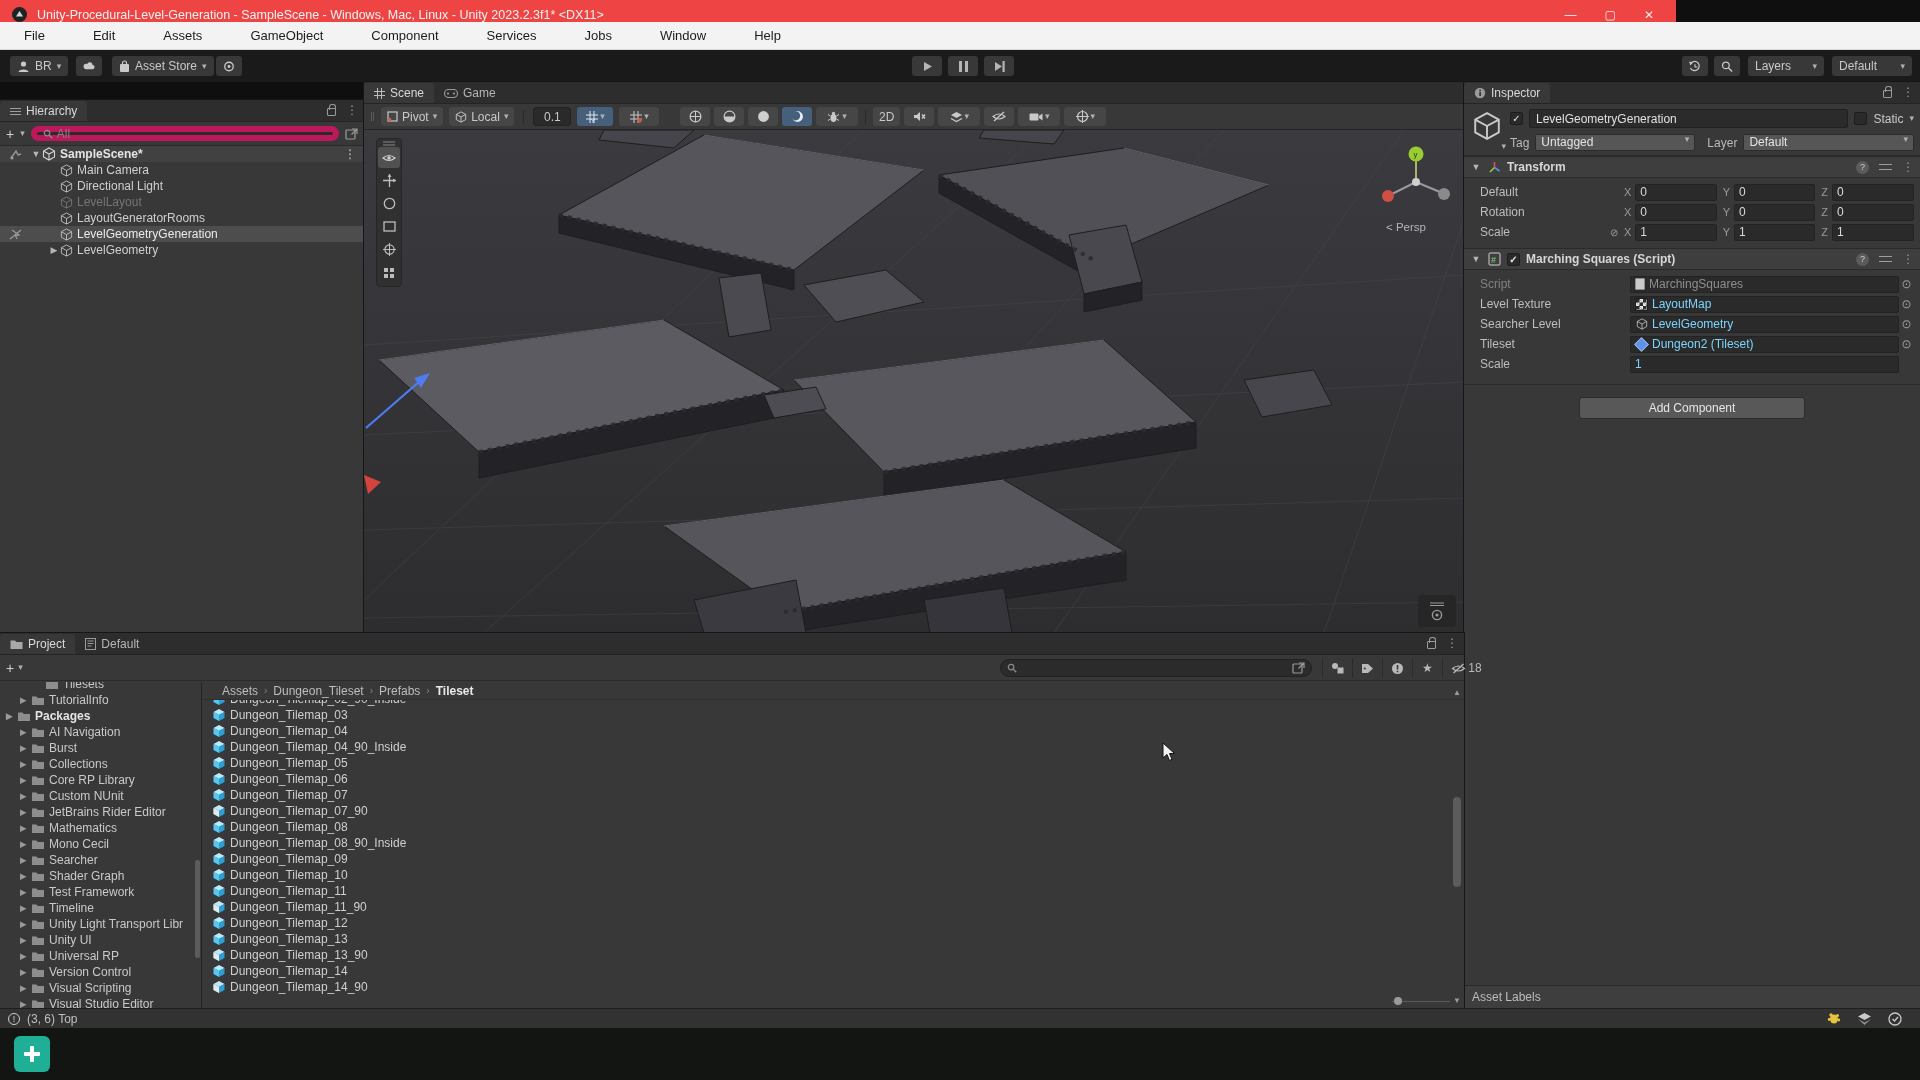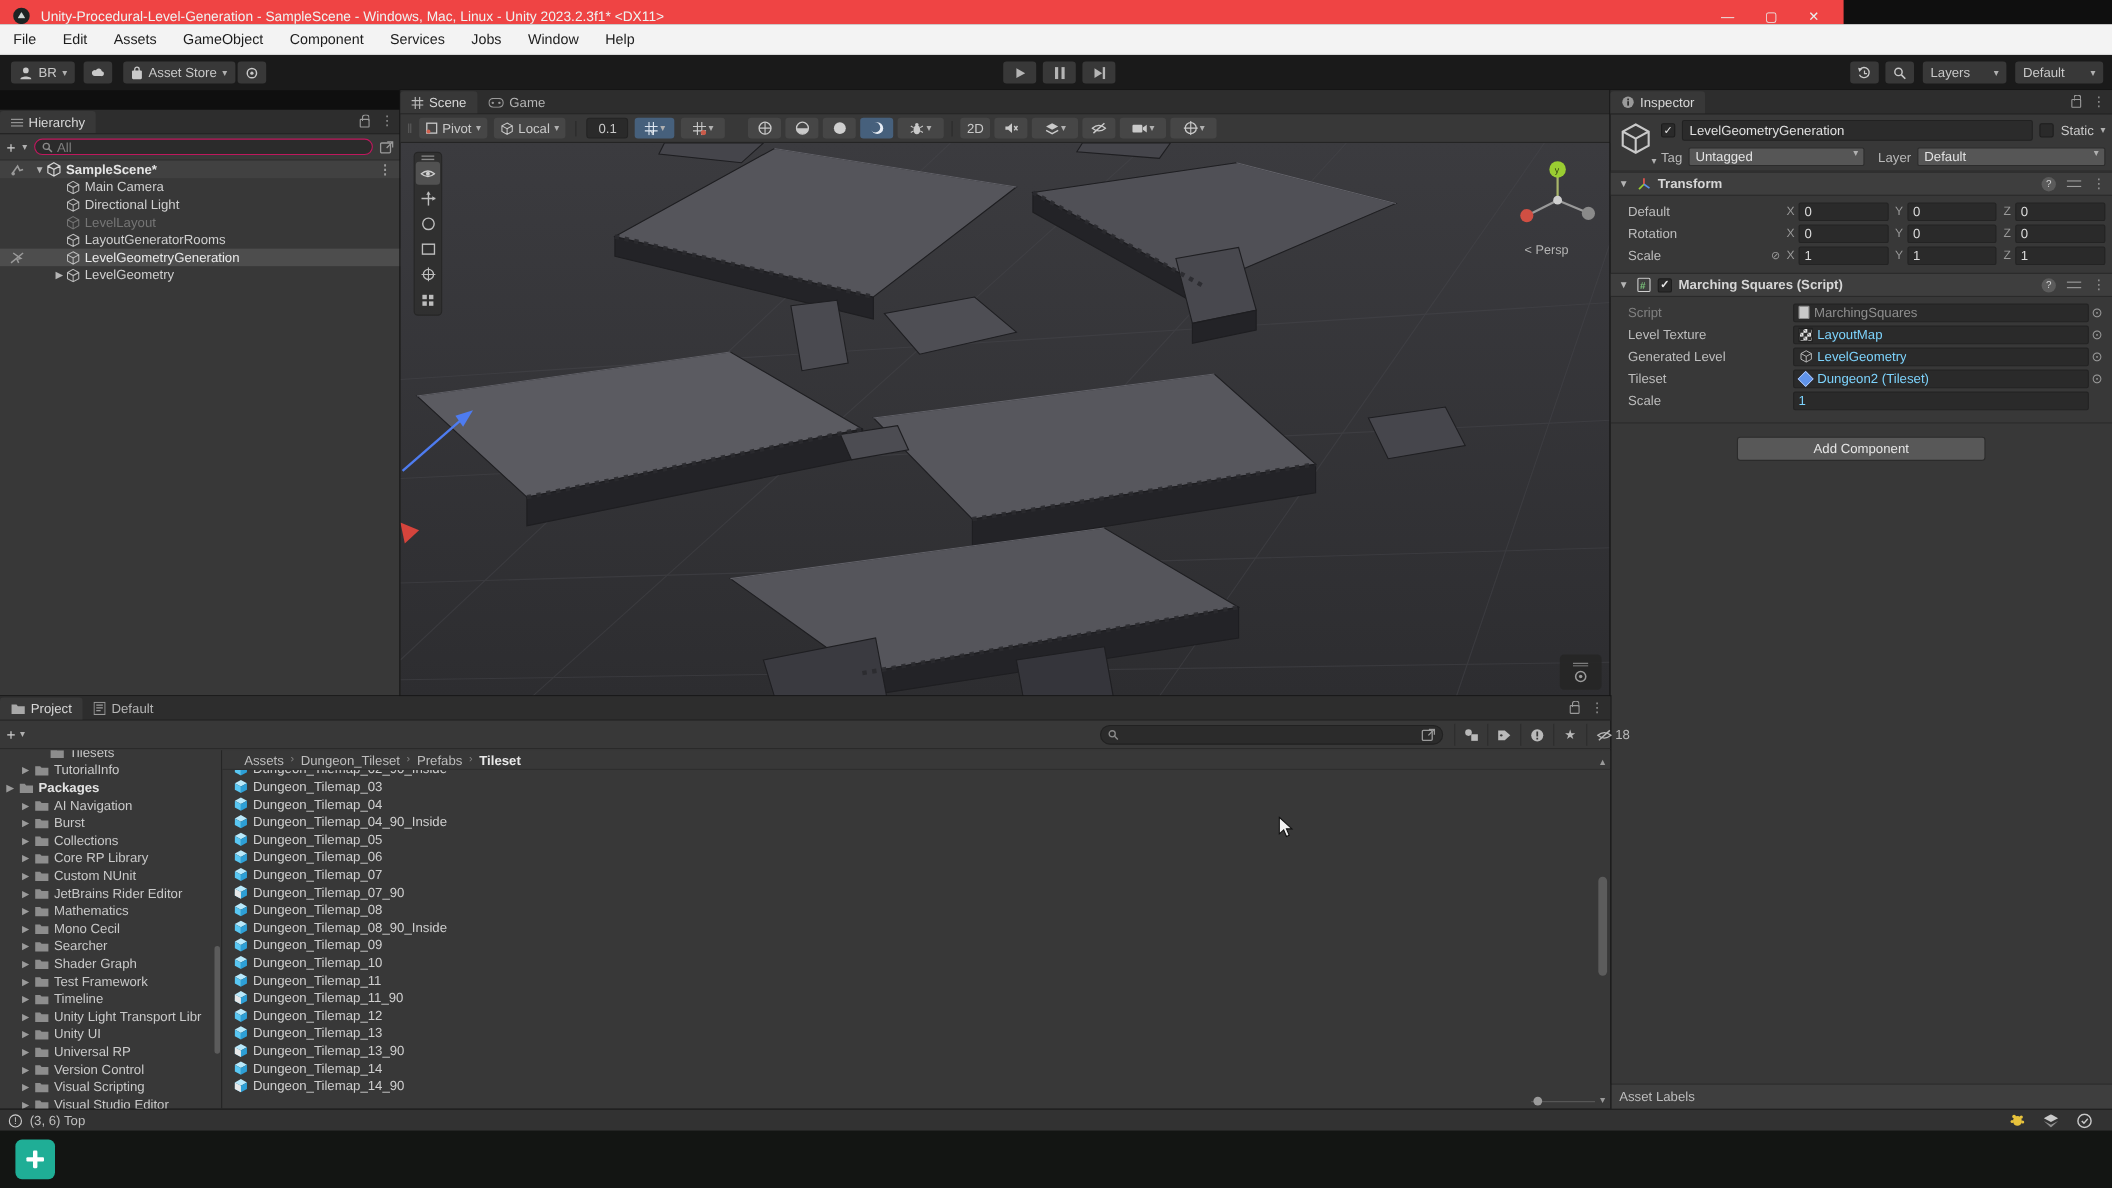--- a/index.html
+++ b/index.html
@@ -6,39 +6,39 @@
   html,body{width:1920px;height:1080px;overflow:hidden}
   body{position:relative;background:#0f0f0f;font-family:"Liberation Sans",sans-serif;font-size:12px;color:#c8c8c8}
   .abs{position:absolute}
   
   .titlebar{position:absolute;left:0;top:0;width:1676px;height:22px;background:#ef4444;display:flex;align-items:flex-end;color:#eef3f2;font-size:12.5px}
   .unity-badge{width:15px;height:15px;border-radius:50%;background:#1d2424;margin:0 10px 0 12px;position:relative}
   .unity-badge::after{content:"";position:absolute;left:4px;top:4px;width:7px;height:7px;background:#cfd6d4;clip-path:polygon(50% 0,100% 80%,0 80%)}
   .winbtns{margin-left:auto;display:flex;gap:28px;padding-right:22px;color:#e9efee;font-size:12px}
   .winbtns span{cursor:default}
   .menubar{position:absolute;left:0;top:22px;width:1920px;height:28px;background:#f3f3f3;border-bottom:1px solid #d8d8d8;display:flex;align-items:center;color:#1c1c1c;font-size:13px}
-  .menubar .mi{padding:0 12px;height:100%;display:flex;align-items:center}
+  .menubar .mi{padding:0 24px;height:100%;display:flex;align-items:center}
   .apptoolbar{position:absolute;left:0;top:50px;width:1920px;height:32px;background:#1a1a1a}
   .tbtn{position:absolute;top:6px;height:20px;background:#383838;border-radius:3px;display:flex;align-items:center;gap:5px;padding:0 7px;color:#c9c9c9;font-size:12px}
   .caret{font-size:9px;color:#b0b0b0;line-height:1}
   .playbtn{position:absolute;top:6px;width:30px;height:20px;background:#383838;border-radius:3px;display:flex;align-items:center;justify-content:center}
   
   .panel{position:absolute;background:#383838;outline:1px solid #161616}
   .tabstrip{height:22px;background:#2d2d2d;display:flex;align-items:flex-end;position:relative;border-bottom:1px solid #242424}
   .tab{height:20px;display:flex;align-items:center;gap:5px;padding:0 10px;font-size:12px;color:#b5b5b5;background:transparent;border-radius:3px 3px 0 0}
   .tab.active{background:#383838;color:#d8d8d8}
   .striptools{position:absolute;right:6px;top:3px;display:flex;gap:10px;align-items:center;color:#9a9a9a}
   .kebab{font-size:12px;color:#9a9a9a;letter-spacing:0}
   .lock{width:9px;height:8px;border:1px solid #9a9a9a;border-radius:1px;position:relative;margin-top:3px}
   .lock::before{content:"";position:absolute;left:1px;top:-5px;width:5px;height:5px;border:1px solid #9a9a9a;border-bottom:none;border-radius:3px 3px 0 0}
   .hline{display:inline-block;width:11px;height:7px;border-top:1.5px solid #9e9e9e;border-bottom:1.5px solid #9e9e9e;position:relative}
   .hline::after{content:"";position:absolute;left:0;top:2.5px;width:100%;border-top:1.5px solid #9e9e9e}
   
   .h-toolbar{height:24px;display:flex;align-items:center;padding:0 6px;gap:6px;border-bottom:1px solid #2a2a2a}
-  .searchbox{flex:1;height:15px;background:#2b2b2b;border:1px solid #be185d;border-radius:9px;display:flex;align-items:center;padding:0 6px;gap:4px;color:#7f7f7f}
+  .searchbox{flex:1;height:15px;background:#2b2b2b;border:6px solid #be185d;border-radius:9px;display:flex;align-items:center;padding:0 6px;gap:4px;color:#7f7f7f}
   .h-row{height:16px;display:flex;align-items:center;font-size:12px;color:#cfcfcf;position:relative}
   .h-row.scene{background:#414141;font-weight:bold;color:#e4e4e4}
   .h-row.selected{background:#4d4d4d;color:#eaeaea}
   .h-row.dim .lbl{color:#757575}
   .h-row.dim svg{opacity:.45}
   .gutter{width:30px;display:flex;justify-content:center;flex:0 0 auto}
   .g-ic{visibility:hidden}
   .g-ic.show{visibility:visible}
   .tog{width:12px;text-align:center;font-size:9px;color:#b5b5b5;flex:0 0 auto;visibility:hidden}
   .tog.show{visibility:visible}
@@ -767,21 +767,21 @@
         <div class="fbox">
 
           <span class="fic texture show"></span>
 
           <span class="val">LayoutMap</span>
         </div>
         <span class="picker show">⊙</span>
       </div>
 
       <div class="f-row">
-        <span class="flab">Generated Level</span>
+        <span class="flab">Searcher Level</span>
         <div class="fbox">
 
           <span class="fic show">
             <svg width="12" height="12" viewBox="0 0 14 14">
               <path d="M7 1 L12.5 4 V10 L7 13 L1.5 10 V4 Z M1.5 4 L7 7 L12.5 4 M7 7 V13" fill="none" stroke="#bdbdbd" stroke-width="1"></path>
             </svg>
           </span>
 
           <span class="val">LevelGeometry</span>
         </div>

